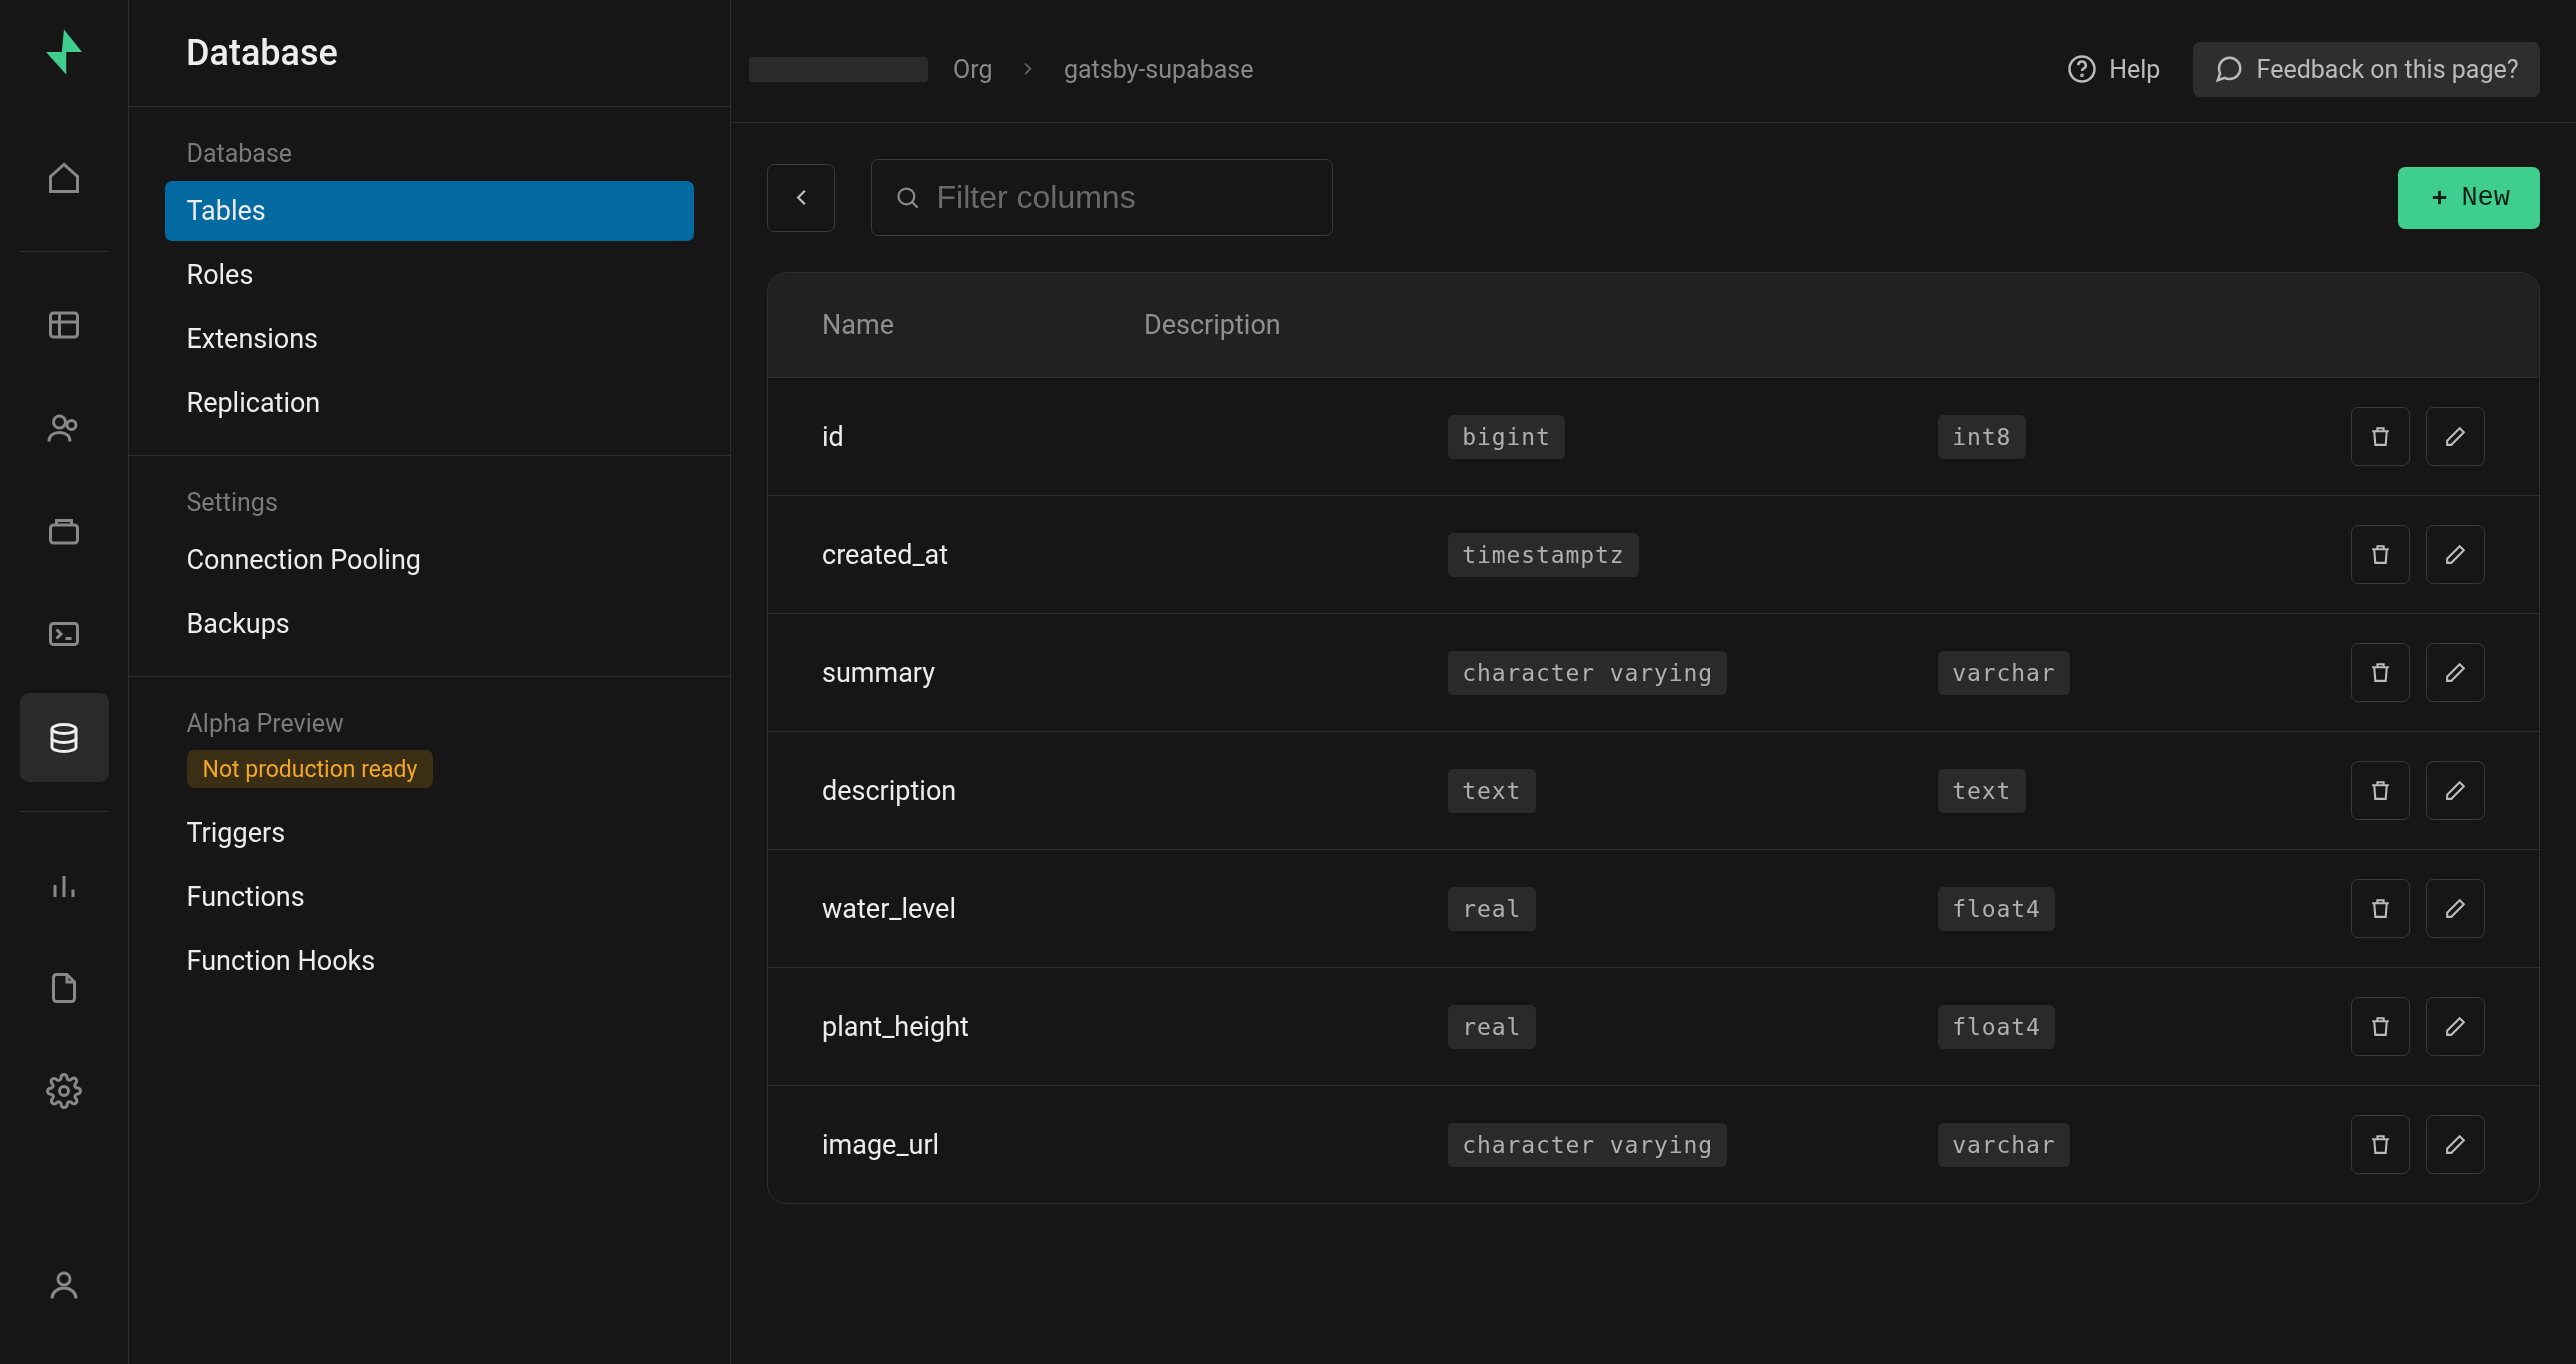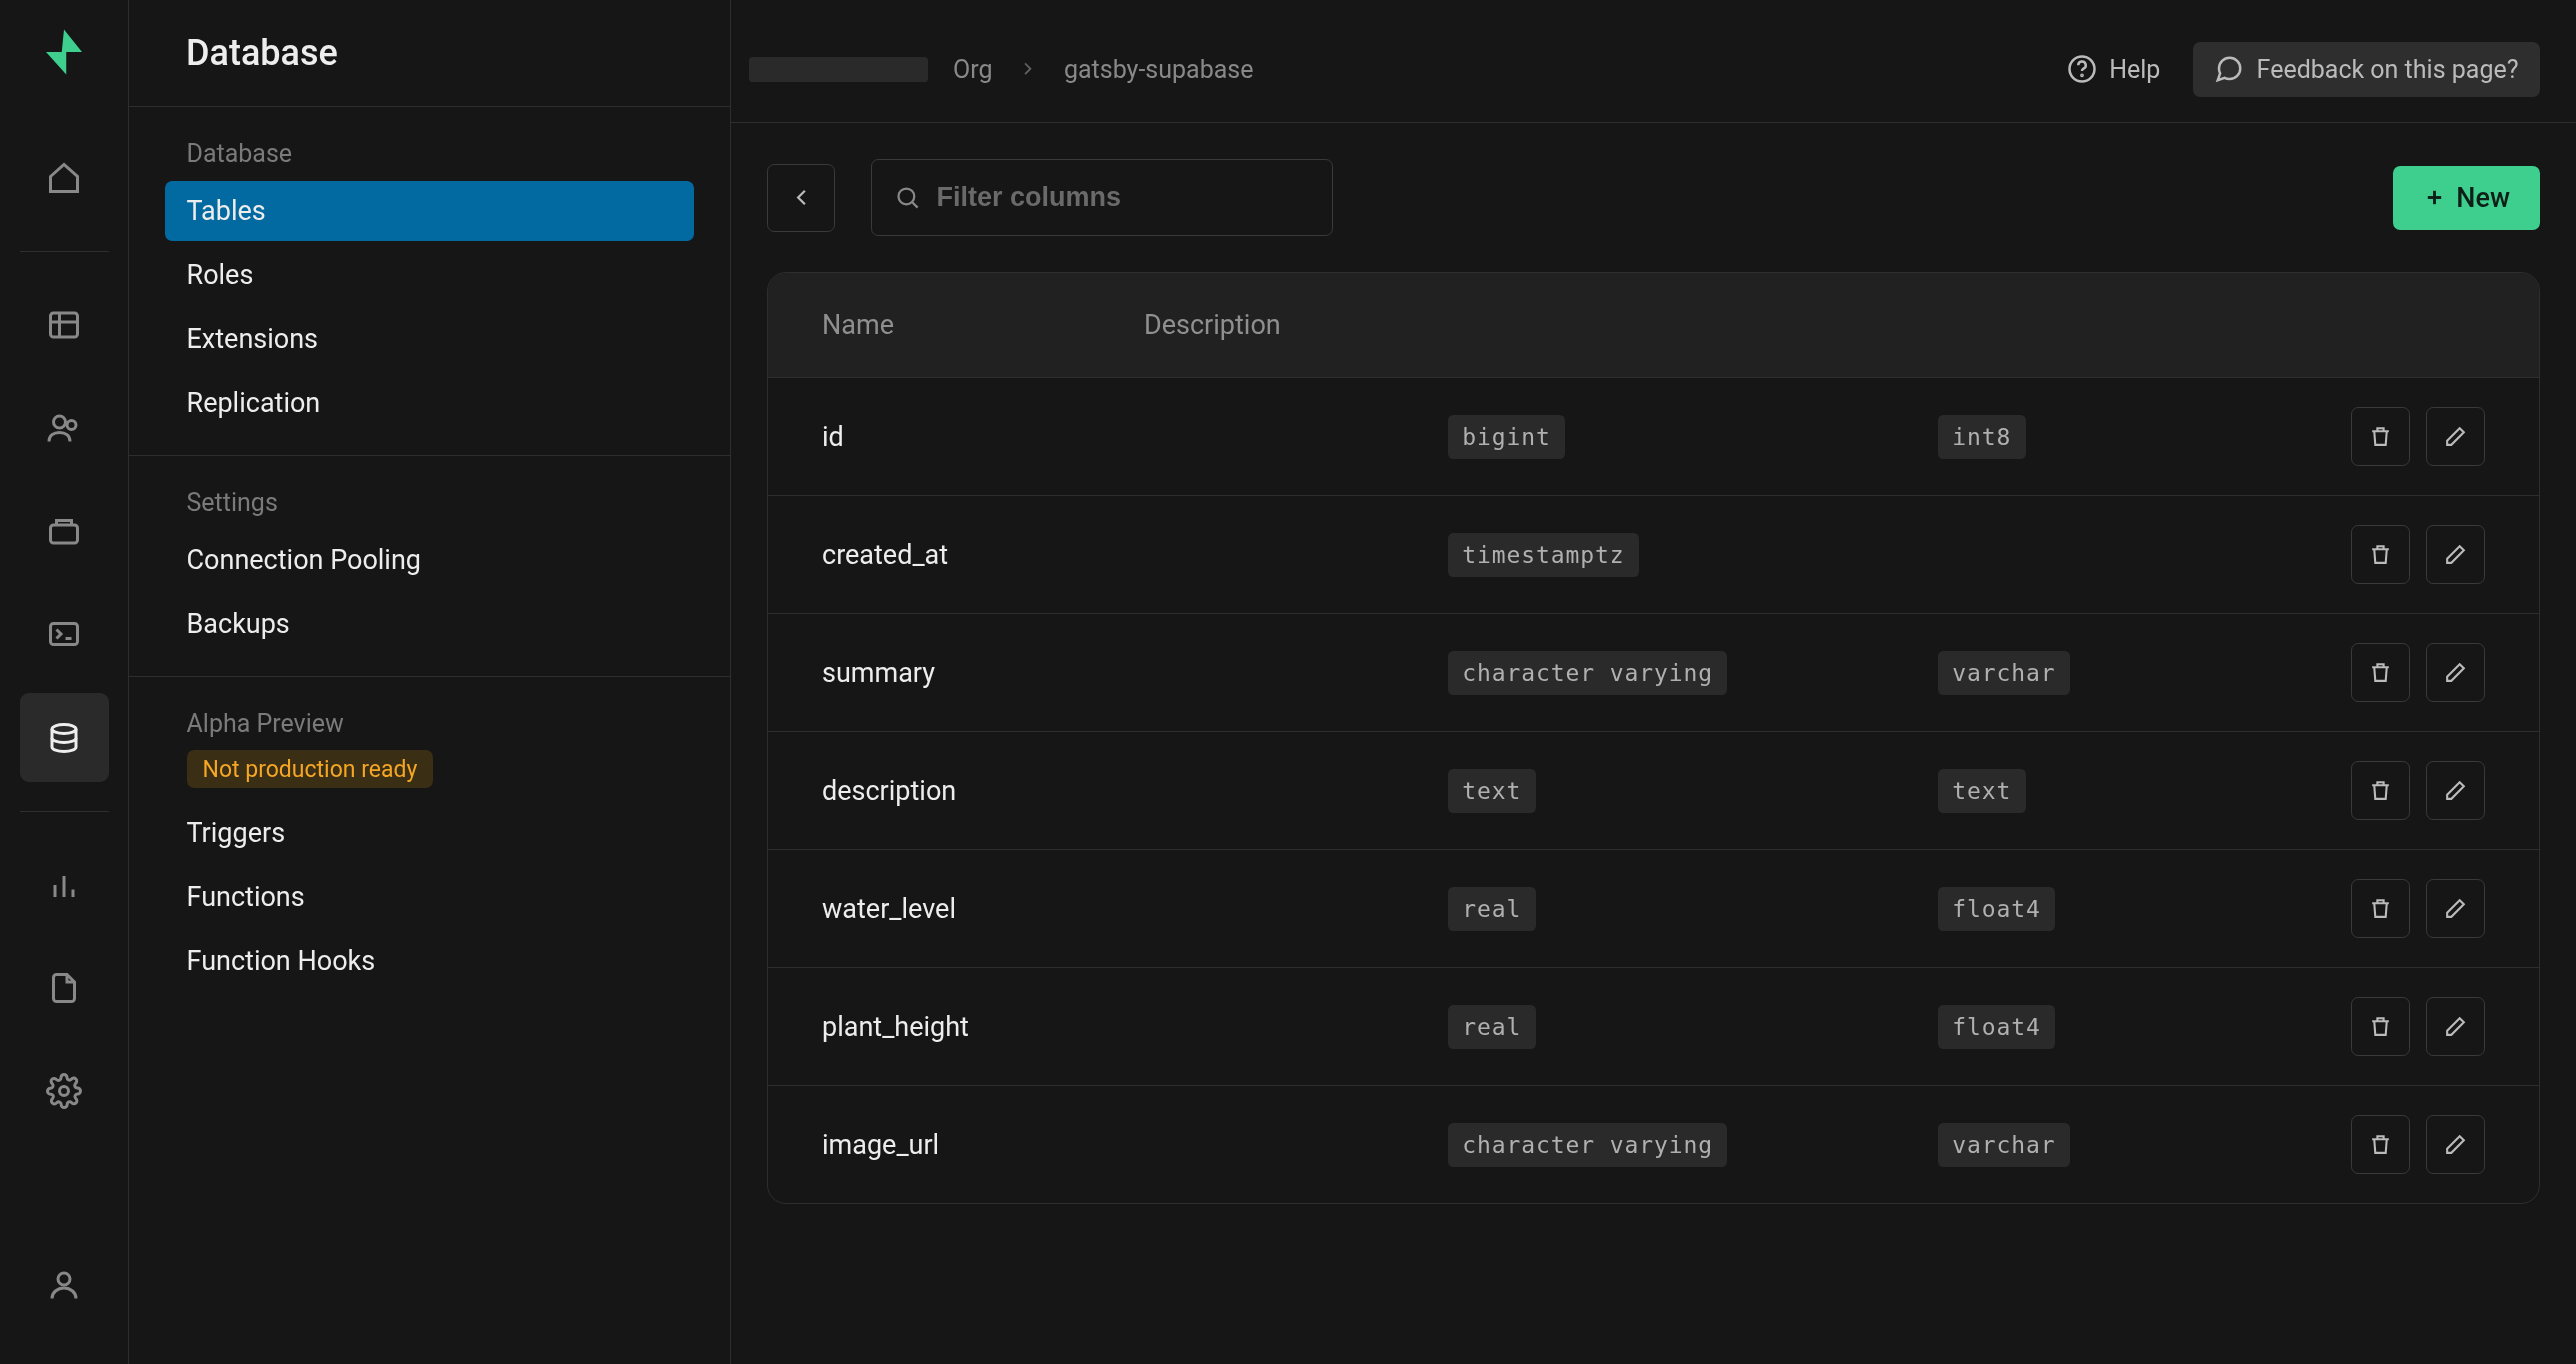--- a/index.html
+++ b/index.html
@@ -131,35 +131,35 @@
 .search-box {
   width: 462px; height: 77px;
   border: 0.9px solid #3a3a3a;
   border-radius: 7.2px;
   display: flex; align-items: center;
   padding: 0 21.5px;
   gap: 16px;
 }
 .search-box input {
   background: transparent; border: none; outline: none;
-  color: #8b5cf6; font-size: 27px;
+  color: #8b5cf6; font-size: 32px;
   flex: 1;
-  font-weight: bold;
 }
 .search-box input::placeholder { color: #6a6a6a; }
 .toolbar-spacer { flex: 1; }
 .new-btn {
   background: #3ecf8e;
   color: #0d1f17;
   font-weight: 500;
   font-size: 27px;
   padding: 16px 30px;
   border-radius: 7.2px;
   display: flex; align-items: center; gap: 10.7px;
   cursor: pointer;
+  font-family: Liberation Mono, monospace;
 }
 
 .table {
   border: 0.9px solid #2e2e2e;
   border-radius: 19px;
   overflow: hidden;
 }
 .thead {
   display: flex;
   background: #212121;

